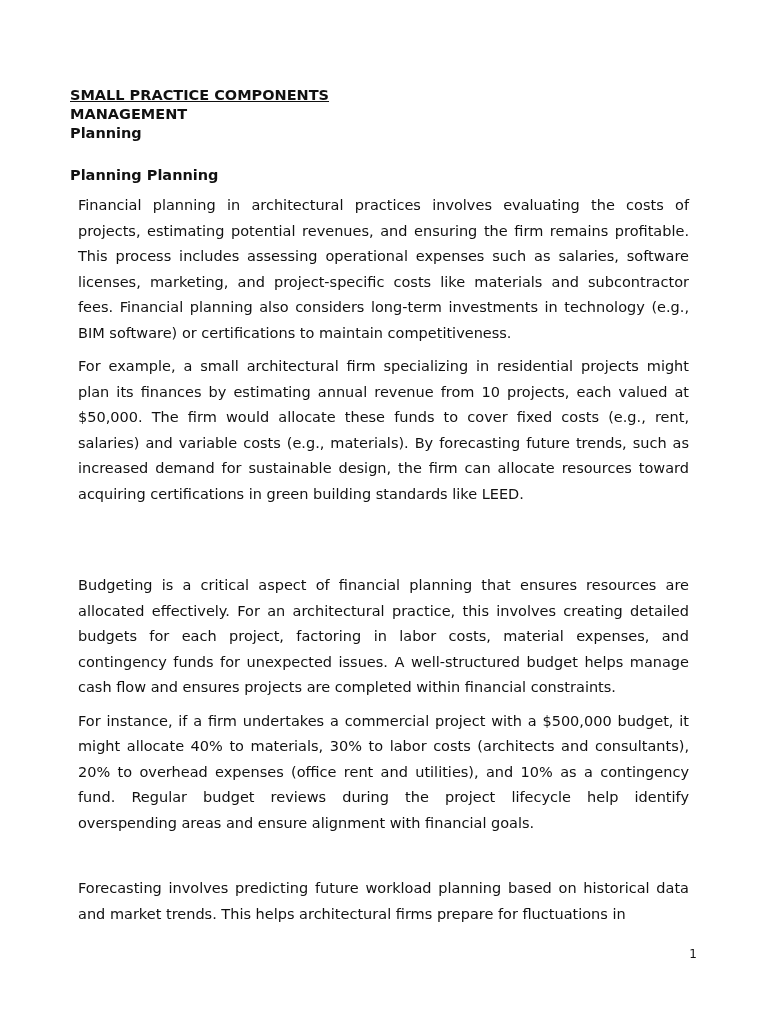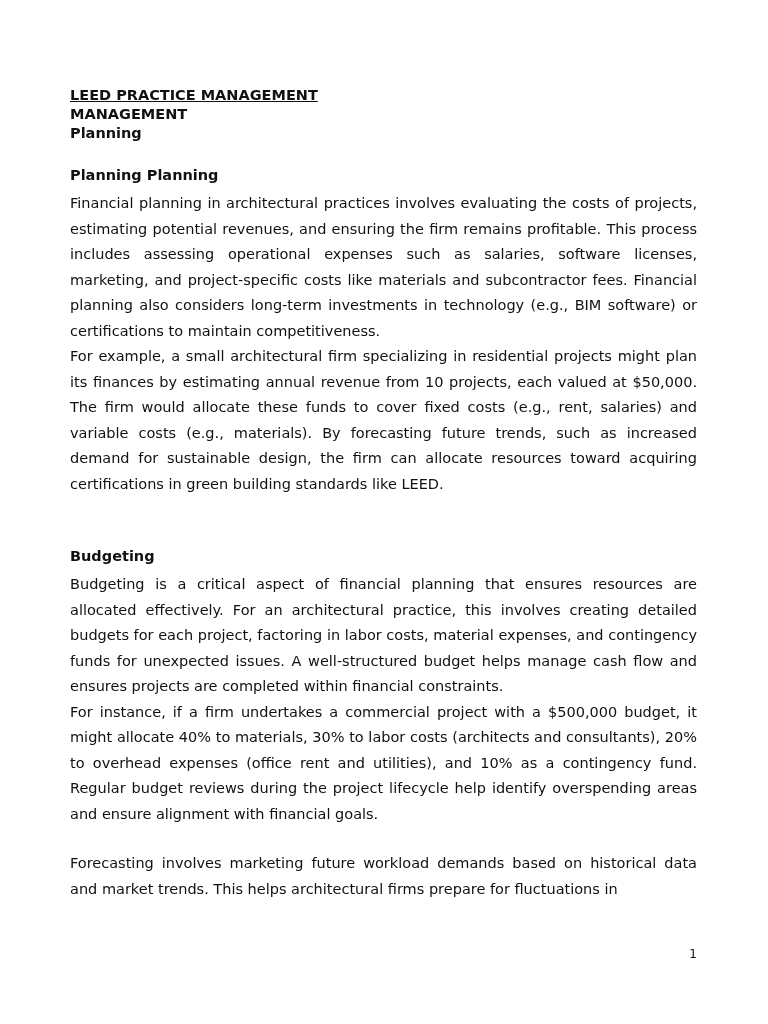--- a/index.html
+++ b/index.html
@@ -36,57 +36,56 @@
       line-height: 19px;
       margin: 0 0 23px 0;
     }
     .h-section {
       font-weight: bold;
       font-size: 14.5px;
       line-height: 19px;
       margin: 0 0 6px 0;
     }
     p {
-      margin: 0;
+      margin: 8px;
       font-size: 14.5px;
       line-height: 25.5px;
       text-align: justify;
     }
     .spacer-large { height: 50px; }
     .spacer-medium { height: 24px; }
     .page-number {
       position: absolute;
       right: 71px;
       top: 947px;
       font-size: 12px;
       color: #111111;
     }
   </style>
 </head>
 <body>
 
 <div class="page">
-  <div class="title underline">LEED PRACTICE MANAGEMENT</div>
+  <div class="title underline">SMALL PRACTICE COMPONENTS</div>
   <div class="title">MANAGEMENT</div>
   <div class="h-planning">Planning</div>
 
   <div>
     <div class="h-section">Planning Planning</div>
     <p>Financial planning in architectural practices involves evaluating the costs of projects, estimating potential revenues, and ensuring the firm remains profitable. This process includes assessing operational expenses such as salaries, software licenses, marketing, and project-specific costs like materials and subcontractor fees. Financial planning also considers long-term investments in technology (e.g., BIM software) or certifications to maintain competitiveness.</p>
     <p>For example, a small architectural firm specializing in residential projects might plan its finances by estimating annual revenue from 10 projects, each valued at $50,000. The firm would allocate these funds to cover fixed costs (e.g., rent, salaries) and variable costs (e.g., materials). By forecasting future trends, such as increased demand for sustainable design, the firm can allocate resources toward acquiring certifications in green building standards like LEED.</p>
   </div>
 
   <div class="spacer-large"></div>
 
   <div>
-    <div class="h-section">Budgeting</div>
     <p>Budgeting is a critical aspect of financial planning that ensures resources are allocated effectively. For an architectural practice, this involves creating detailed budgets for each project, factoring in labor costs, material expenses, and contingency funds for unexpected issues. A well-structured budget helps manage cash flow and ensures projects are completed within financial constraints.</p>
     <p>For instance, if a firm undertakes a commercial project with a $500,000 budget, it might allocate 40% to materials, 30% to labor costs (architects and consultants), 20% to overhead expenses (office rent and utilities), and 10% as a contingency fund. Regular budget reviews during the project lifecycle help identify overspending areas and ensure alignment with financial goals.</p>
   </div>
 
   <div class="spacer-medium"></div>
 
   <div>
-    <p>Forecasting involves marketing future workload demands based on historical data and market trends. This helps architectural firms prepare for fluctuations in</p>
+    <p>Forecasting involves predicting future workload planning based on historical data and market trends. This helps architectural firms prepare for fluctuations in</p>
   </div>
 </div>
 
 <div class="page-number">1</div>
 
 </body></html>

